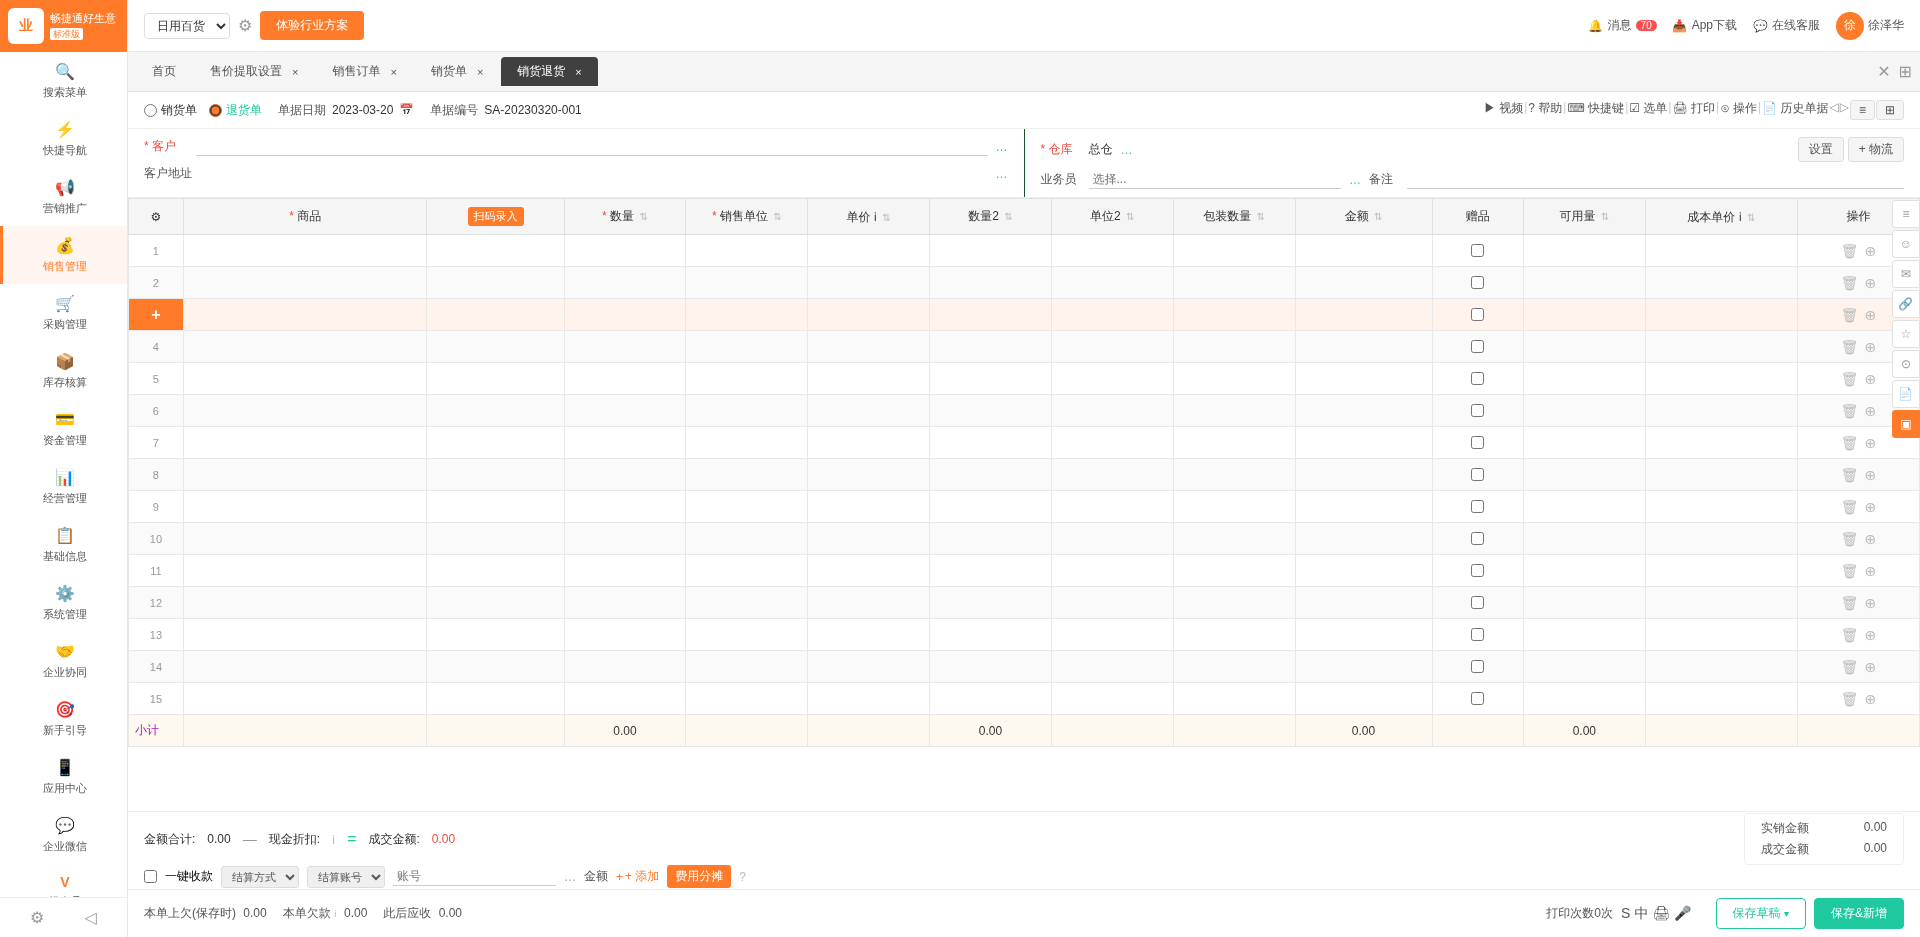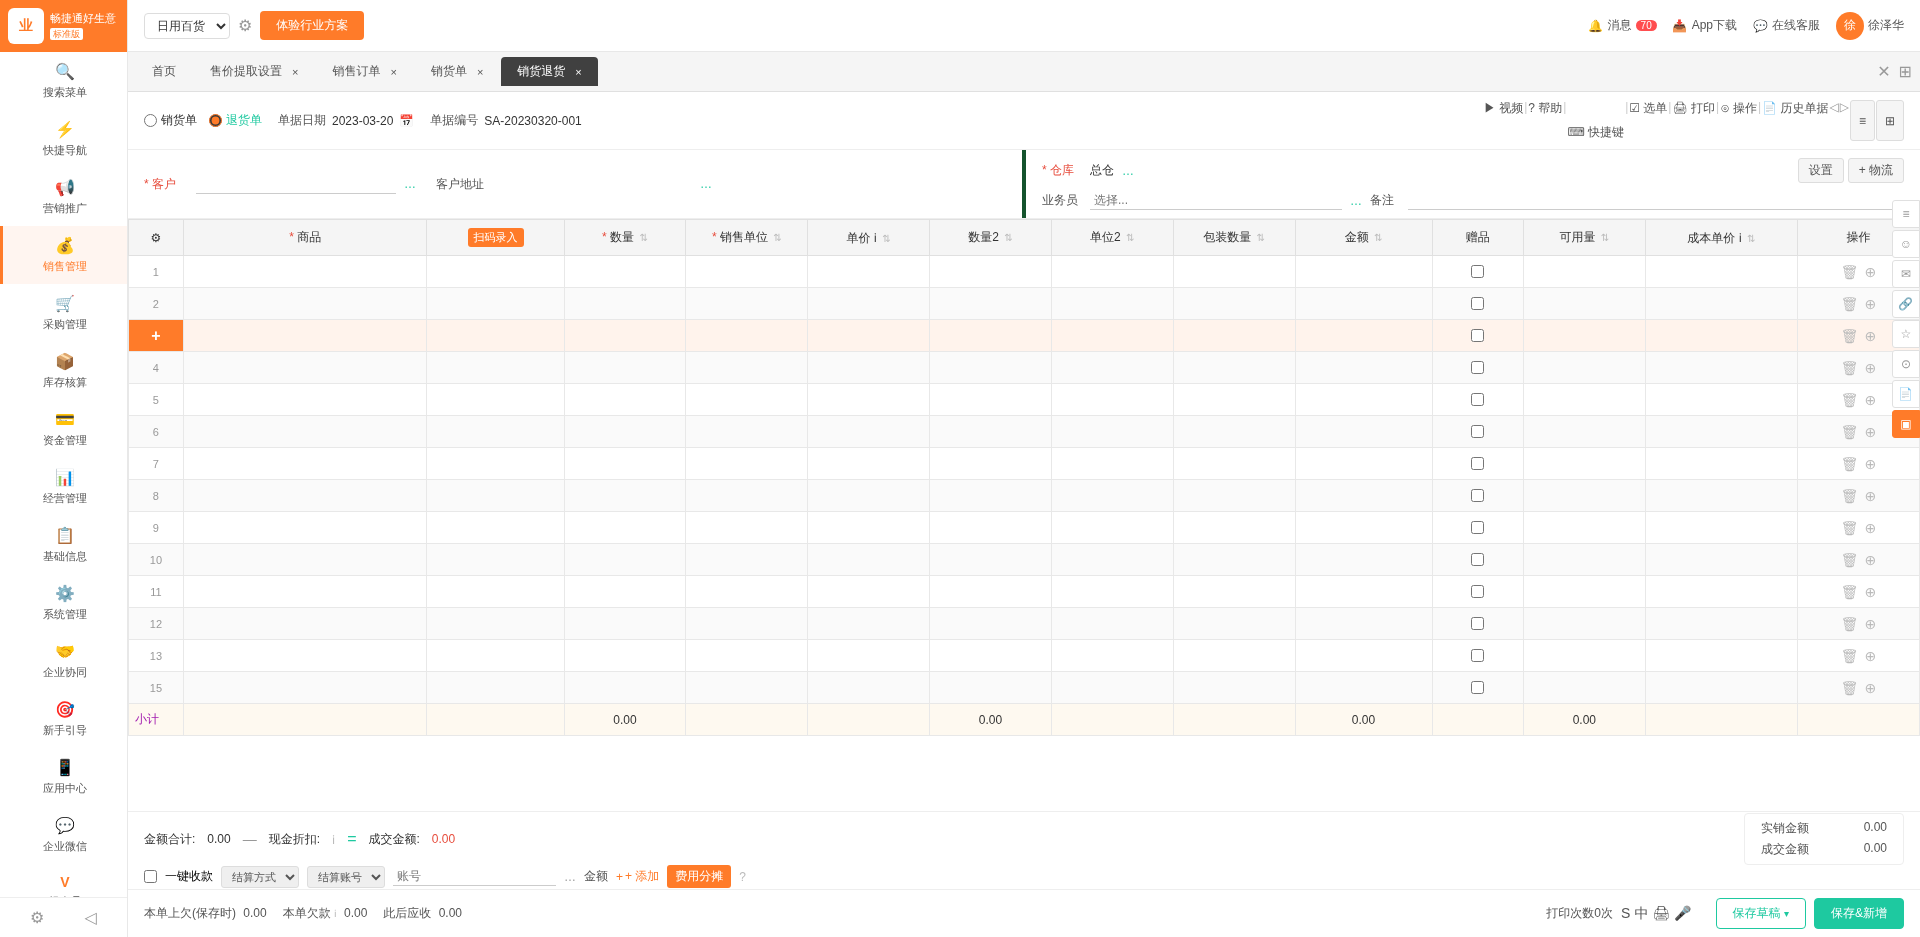--- a/index.html
+++ b/index.html
@@ -267,38 +267,38 @@
         </div>
         <div class="form-field">
           <label>单据编号</label>
           <span class="form-field-val">SA-20230320-001</span>
         </div>
         <div style="margin-left:auto;display:flex;gap:1px;">
           <span style="color:#555;font-size:12px;cursor:pointer;">▶ 视频</span>
           <span style="color:#ccc;">|</span>
           <span style="color:#555;font-size:12px;cursor:pointer;">? 帮助</span>
           <span style="color:#ccc;">|</span>
-          <span style="color:#555;font-size:12px;cursor:pointer;margin-top:24px;">⌨ 快捷键</span>
+          <span style="color:#555;font-size:12px;cursor:pointer;">⌨ 快捷键</span>
           <span style="color:#ccc;">|</span>
           <span style="color:#555;font-size:12px;cursor:pointer;">☑ 选单</span>
           <span style="color:#ccc;">|</span>
           <span style="color:#555;font-size:12px;cursor:pointer;">🖨 打印</span>
           <span style="color:#ccc;">|</span>
           <span style="color:#555;font-size:12px;cursor:pointer;">⊙ 操作</span>
           <span style="color:#ccc;">|</span>
           <span style="color:#555;font-size:12px;cursor:pointer;">📄 历史单据</span>
           <span style="color:#999;cursor:pointer;">◁</span>
           <span style="color:#999;cursor:pointer;">▷</span>
           <button class="toolbar-right-btn" style="font-size:12px;padding:2px 8px;">≡</button>
           <button class="toolbar-right-btn" style="font-size:12px;padding:2px 8px;">⊞</button>
         </div>
       </div>
 
       <div style="display:flex;border-bottom:1px solid #eee;">
-        <div style="flex:1;padding:8px 16px;display:flex;flex-direction:row;gap:20px;border-right:4px solid #14532d;">
+        <div style="flex:1;padding:8px 16px;display:flex;flex-direction:column;gap:8px;border-right:1px solid #14532d;">
           <div style="display:flex;align-items:center;gap:8px;">
             <span style="color:#e74c3c;font-size:12px;min-width:44px;">* 客户</span>
             <input type="text" class="info-input-field" style="flex: 1 1 0%; border-top: none; border-right: none; border-left: none; border-image: initial; border-bottom: 1px solid rgb(204, 204, 204); outline: none; font-size: 12px; min-width: 200px;">
             <span class="info-dots-link">…</span>
           </div>
           <div style="display:flex;align-items:center;gap:8px;">
             <span style="color:#555;font-size:12px;min-width:44px;">客户地址</span>
             <input type="text" class="info-input-field" style="flex: 1 1 0%; border-top: none; border-right: none; border-left: none; border-image: initial; border-bottom: 1px solid transparent; outline: none; font-size: 12px; min-width: 200px;">
             <span class="info-dots-link">…</span>
           </div>
@@ -643,20 +643,45 @@
                 <td></td>
               <td>
                   <div class="action-btns">
                     <button class="action-btn">🗑</button>
                     <button class="action-btn">⊕</button>
                   </div>
                 </td>
             </tr>
             <tr>
               <td class="row-num">13</td>
+              <td></td>
+                <td></td>
+                <td></td>
+                <td></td>
+                <td></td>
+                <td></td>
+                <td></td>
+                <td></td>
+                <td></td>
+              <td>
+                  <div class="checkbox-cell">
+                    <input type="checkbox" style="">
+                  </div>
+                </td>
+              <td></td>
+                <td></td>
+              <td>
+                  <div class="action-btns">
+                    <button class="action-btn">🗑</button>
+                    <button class="action-btn">⊕</button>
+                  </div>
+                </td>
+            </tr>
+            <tr>
+              <td class="row-num">14</td>
               <td></td>
                 <td></td>
                 <td></td>
                 <td></td>
                 <td></td>
                 <td></td>
                 <td></td>
                 <td></td>
                 <td></td>
               <td>

